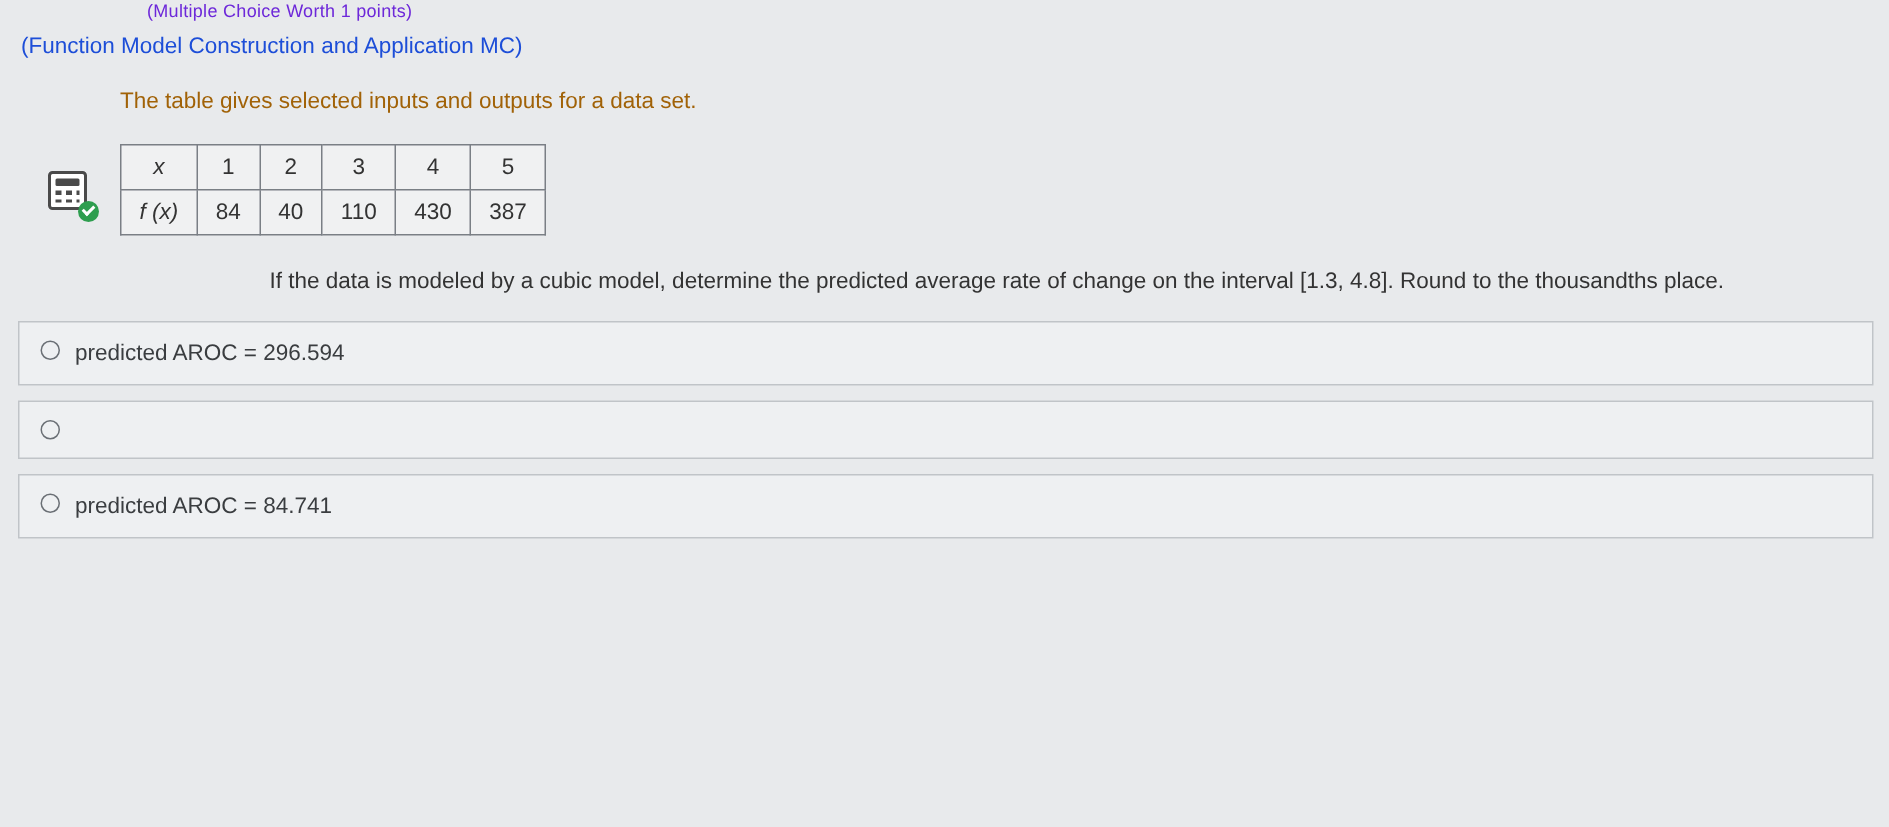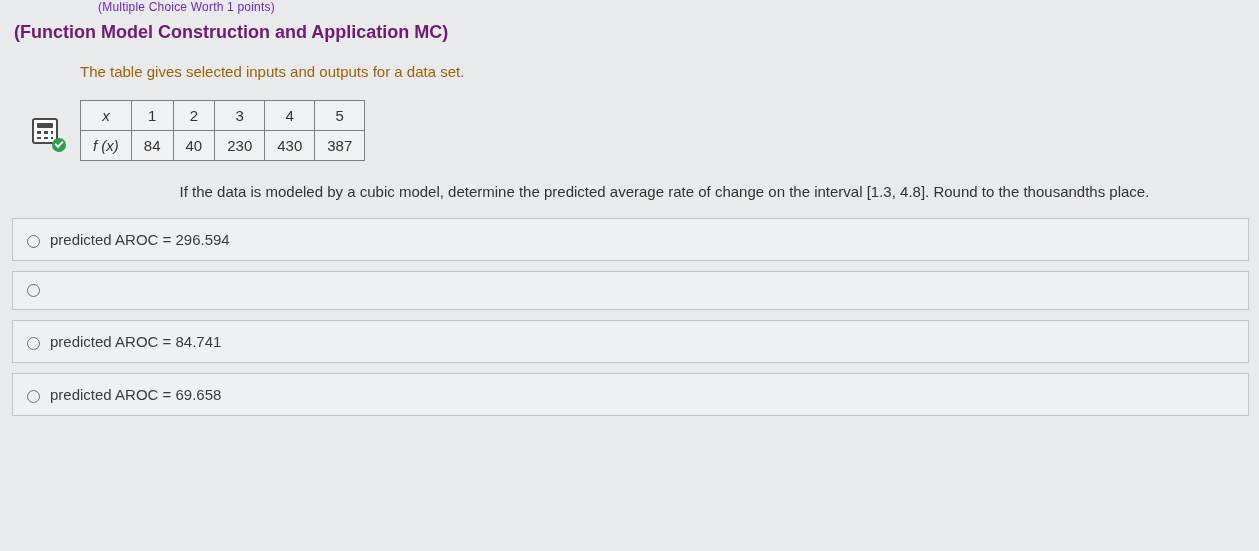--- a/index.html
+++ b/index.html
@@ -12,24 +12,23 @@
       overflow: hidden;
       padding: 0 10px;
     }
     .header-partial {
       color: #6d28d9;
       font-size: 12px;
       padding: 0 10px 4px 88px;
       letter-spacing: 0.2px;
     }
     .category {
-      color: #701a75;
-      font-size: 18px;
+      color: #1d4ed8;
+      font-size: 15px;
       padding: 4px 10px 20px 4px;
-      font-weight: bold;
     }
     .content {
       padding-left: 70px;
     }
     .prompt {
       font-size: 15px;
       color: #a16207;
       margin-bottom: 20px;
     }
     .row-with-icon {
@@ -98,21 +97,21 @@
     }
     .answers {
       padding-left: 2px;
     }
     .answer {
       border: 1px solid #c0c4c8;
       background: #eef0f2;
       padding: 12px 14px;
       margin-bottom: 10px;
       display: flex;
-      align-items: flex-end;
+      align-items: flex-start;
       gap: 10px;
       font-size: 15px;
       color: #3a3d40;
       cursor: pointer;
     }
     .radio {
       width: 13px; height: 13px; border: 1.5px solid #6a6f75; border-radius: 50%;
       flex-shrink: 0; background: transparent;
     }
   </style>
@@ -137,21 +136,21 @@
         <td>1</td>
         <td>2</td>
         <td>3</td>
         <td>4</td>
         <td>5</td>
       </tr>
       <tr>
         <th>f (x)</th>
         <td>84</td>
         <td>40</td>
-        <td>230</td>
+        <td>110</td>
         <td>430</td>
         <td>387</td>
       </tr>
     </tbody>
       </table>
   </div>
 
   <div class="question">If the data is modeled by a cubic model, determine the predicted average rate of change on the interval [1.3, 4.8]. Round to the thousandths place.</div>
 </div>
 
@@ -160,17 +159,13 @@
     <span class="radio"></span>
     <span>predicted AROC = 296.594</span>
   </div>
   <div class="answer">
     <span class="radio"></span>
   </div>
   <div class="answer">
     <span class="radio"></span>
     <span>predicted AROC = 84.741</span>
   </div>
-  <div class="answer">
-    <span class="radio"></span>
-    <span>predicted AROC = 69.658</span>
-  </div>
 </div>
 
 </body></html>

